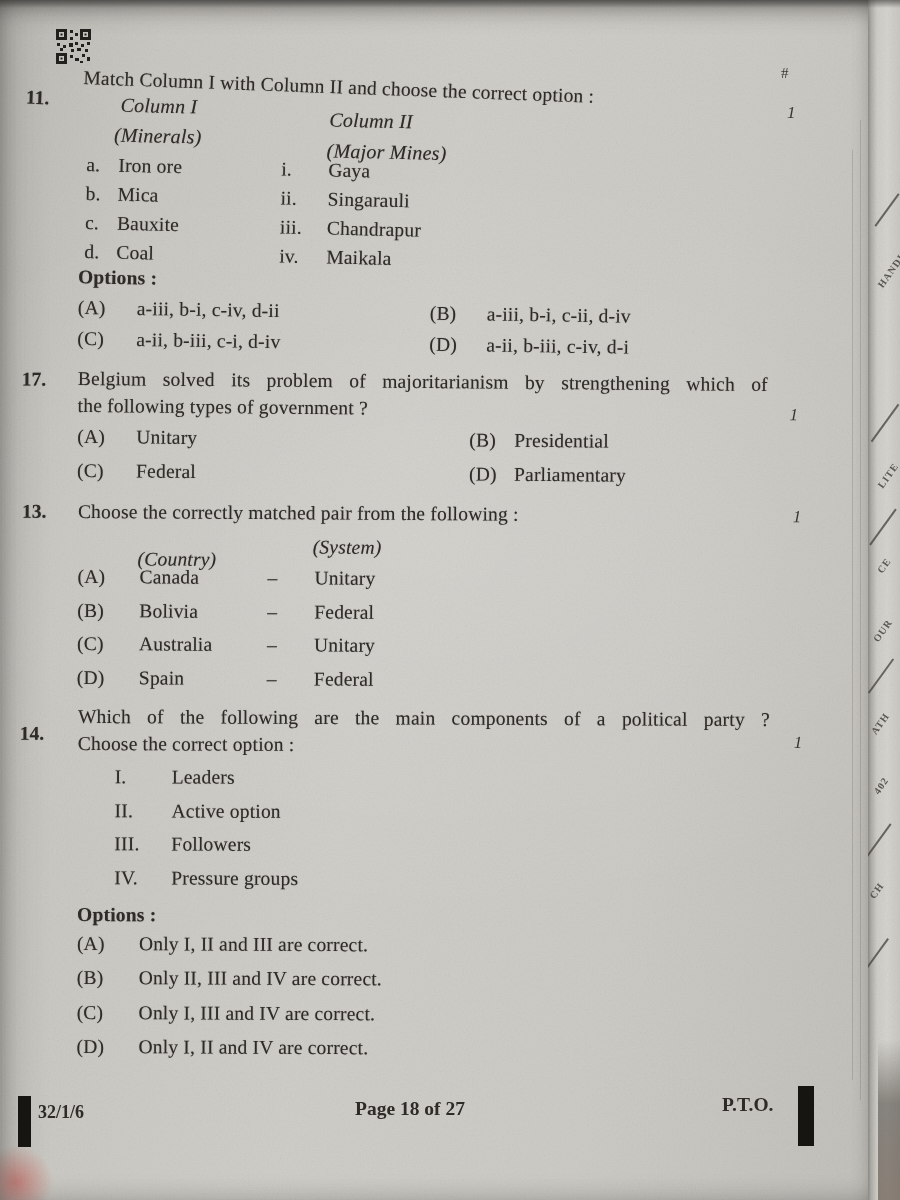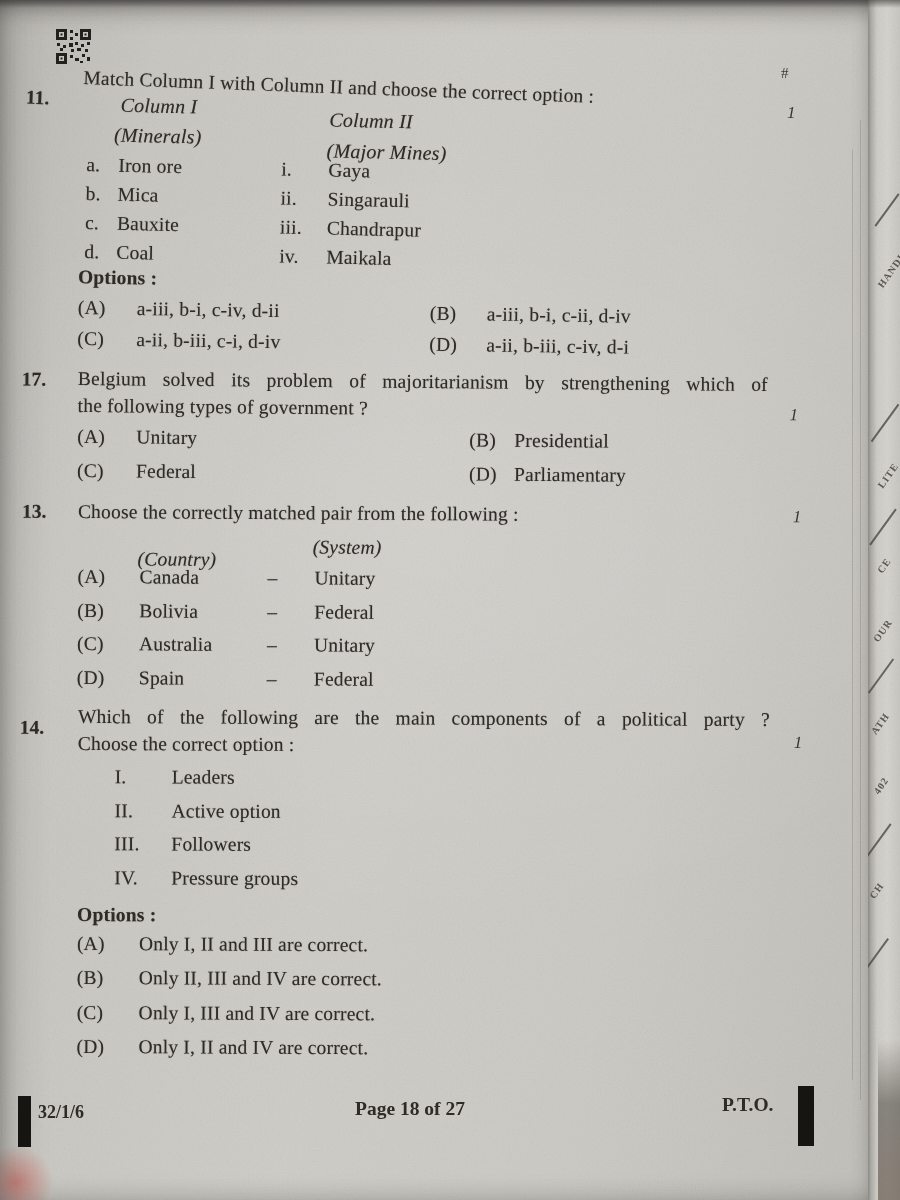--- a/index.html
+++ b/index.html
@@ -181,21 +181,21 @@
       <div class="optrow q-text" style="height:33.5px">
         <span style="width:62px">(D)</span>
         <span style="width:128px">Spain</span>
         <span style="width:47px">–</span>
         <span>Federal</span>
       </div>
     </div>
   </div>
 
   <div class="abs" style="left:0;top:704px;width:868px;transform:rotate(.25deg);transform-origin:80px 0">
-    <div class="abs txt q-num" style="left:20px;top:12px">14.</div>
+    <div class="abs txt q-num" style="left:20px;top:18px">14.</div>
     <div class="abs q-text just" style="left:78px;top:2px;width:692px">Which of the following are the main components of a political party ?</div>
     <div class="abs txt q-text" style="left:78px;top:28px">Choose the correct option :</div>
     <div class="abs txt mark" style="left:794px;top:25px">1</div>
 
     <div class="abs" style="left:115px;top:62px;width:500px">
       <div class="optrow q-text" style="height:33.6px">
         <span style="width:57px">I.</span>
         <span>Leaders</span>
       </div>
       <div class="optrow q-text" style="height:33.6px">

